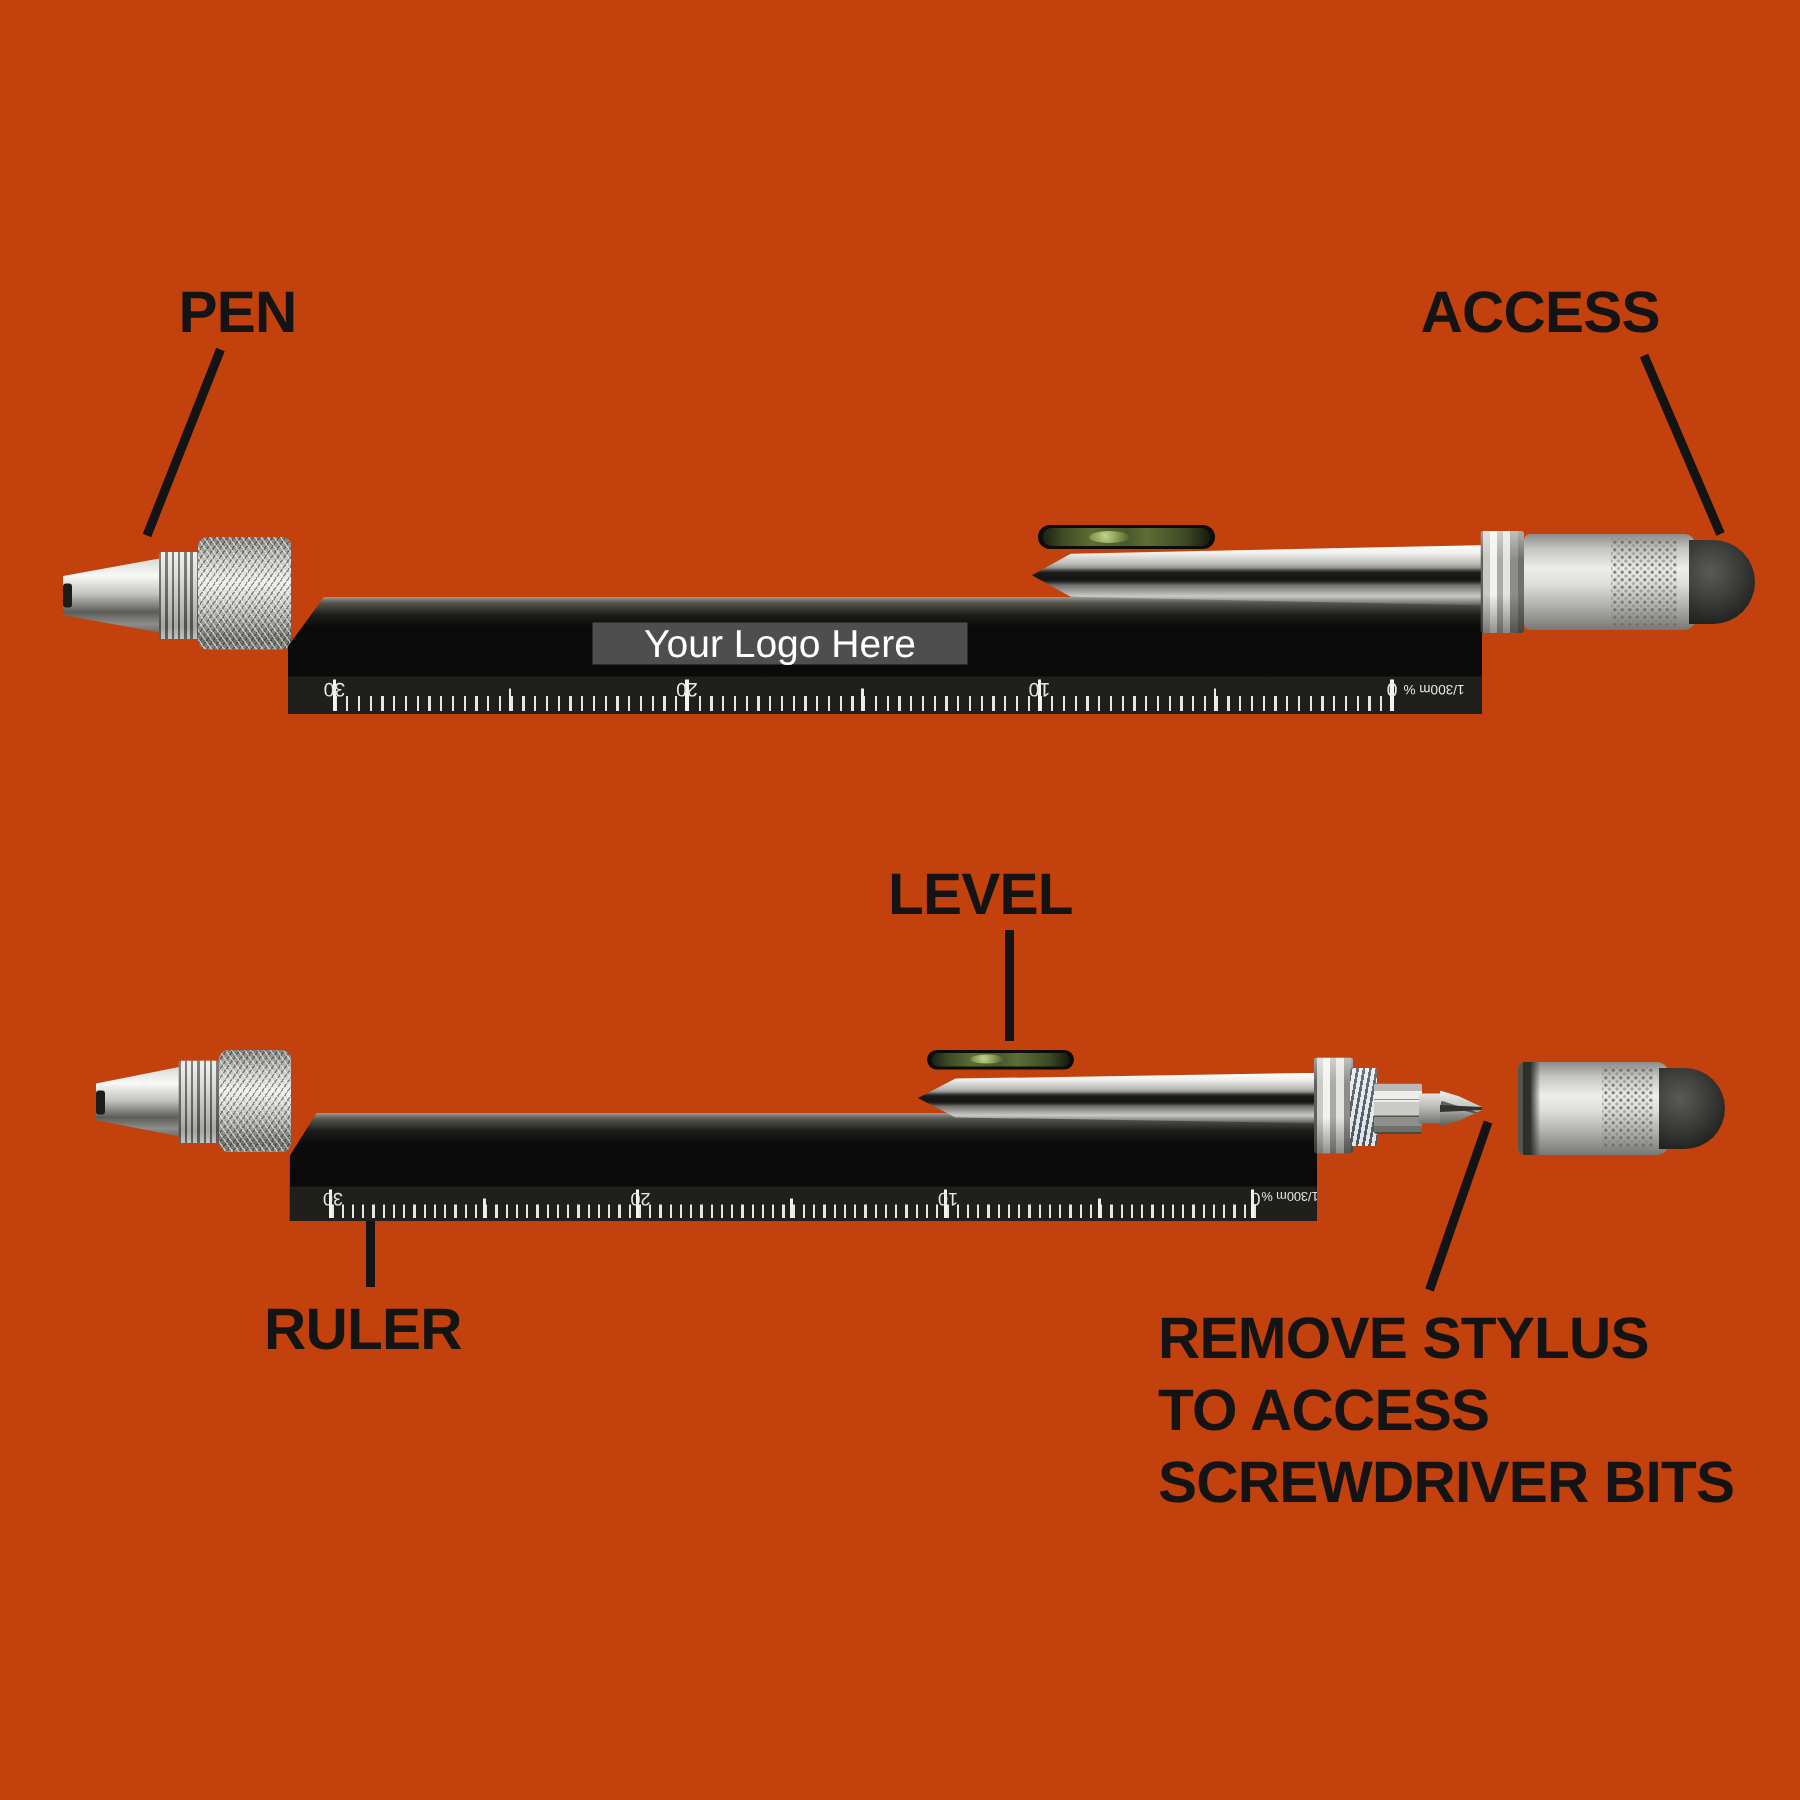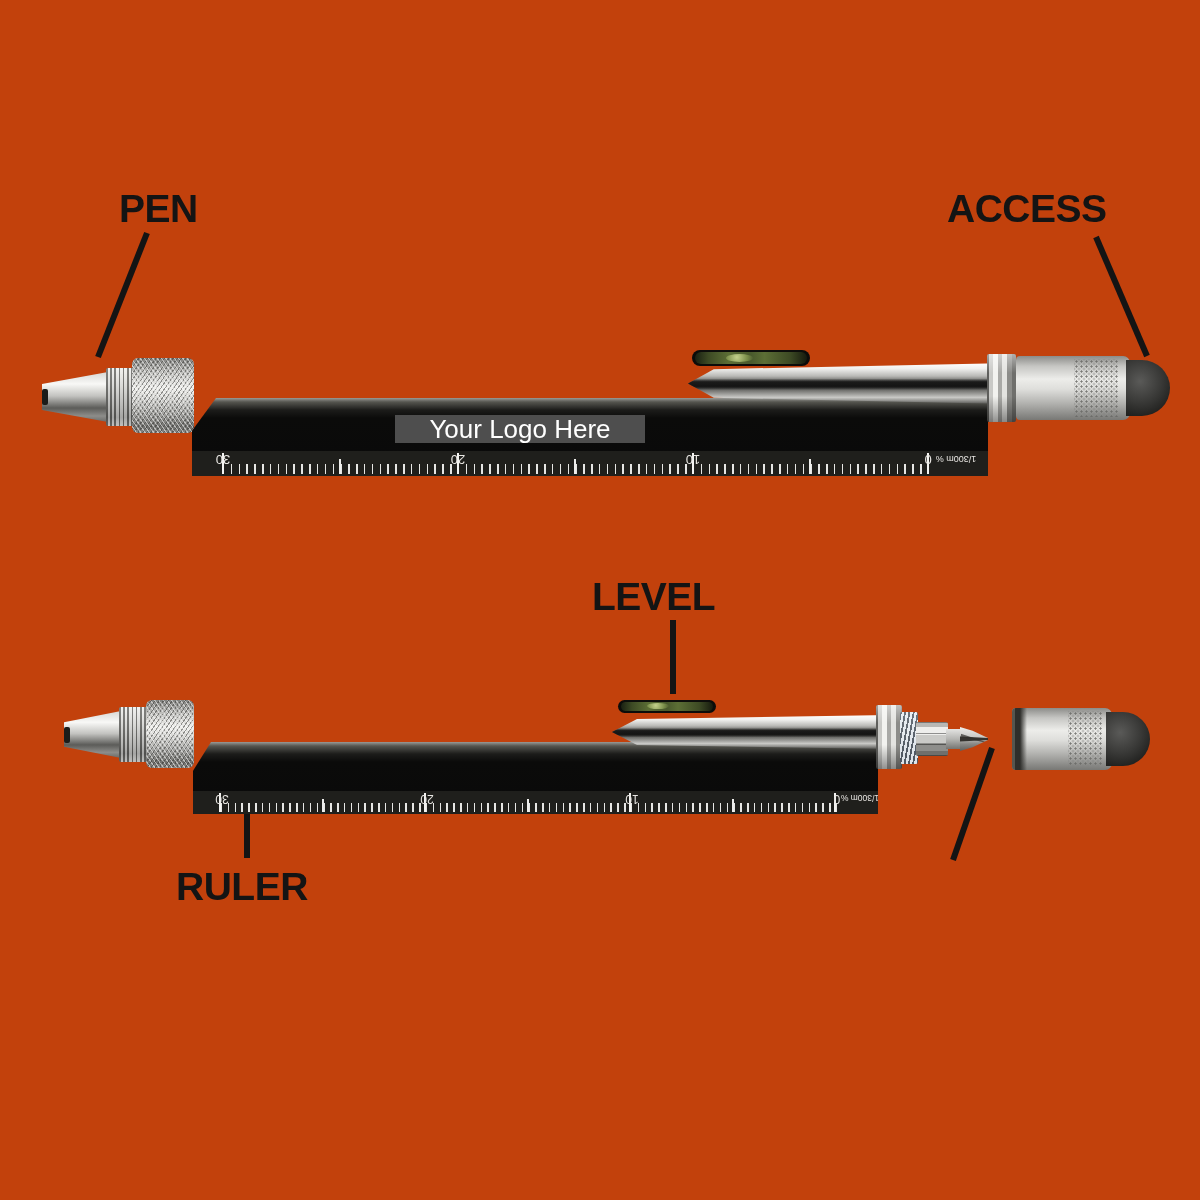--- a/index.html
+++ b/index.html
@@ -133,20 +133,25 @@
     <line x1="1096" y1="237" x2="1147" y2="356" stroke="#141414" stroke-width="6"></line>
     <line x1="673" y1="620" x2="673" y2="694" stroke="#141414" stroke-width="6"></line>
     <line x1="247" y1="770" x2="247" y2="858" stroke="#141414" stroke-width="6"></line>
     <line x1="992" y1="748" x2="953" y2="860" stroke="#141414" stroke-width="6"></line>
   </svg>
 
   <div class="label lbl-pen">PEN</div>
   <div class="label lbl-stylus">ACCESS</div>
   <div class="label lbl-level">LEVEL</div>
   <div class="label lbl-ruler">RULER</div>
+  <div class="label lbl-remove">
+    <div>REMOVE STYLUS</div>
+    <div>TO ACCESS</div>
+    <div>SCREWDRIVER BITS</div>
+  </div>
 
   <div>
     <div class="abs cone t-cone">
       <div class="tip-hole"></div>
     </div>
     <div class="abs threads t-threads"></div>
     <div class="abs knurl t-knurl"></div>
     <div class="abs barrel t-barrel">
       <div class="t-logo">
         <span>Your Logo Here</span>

